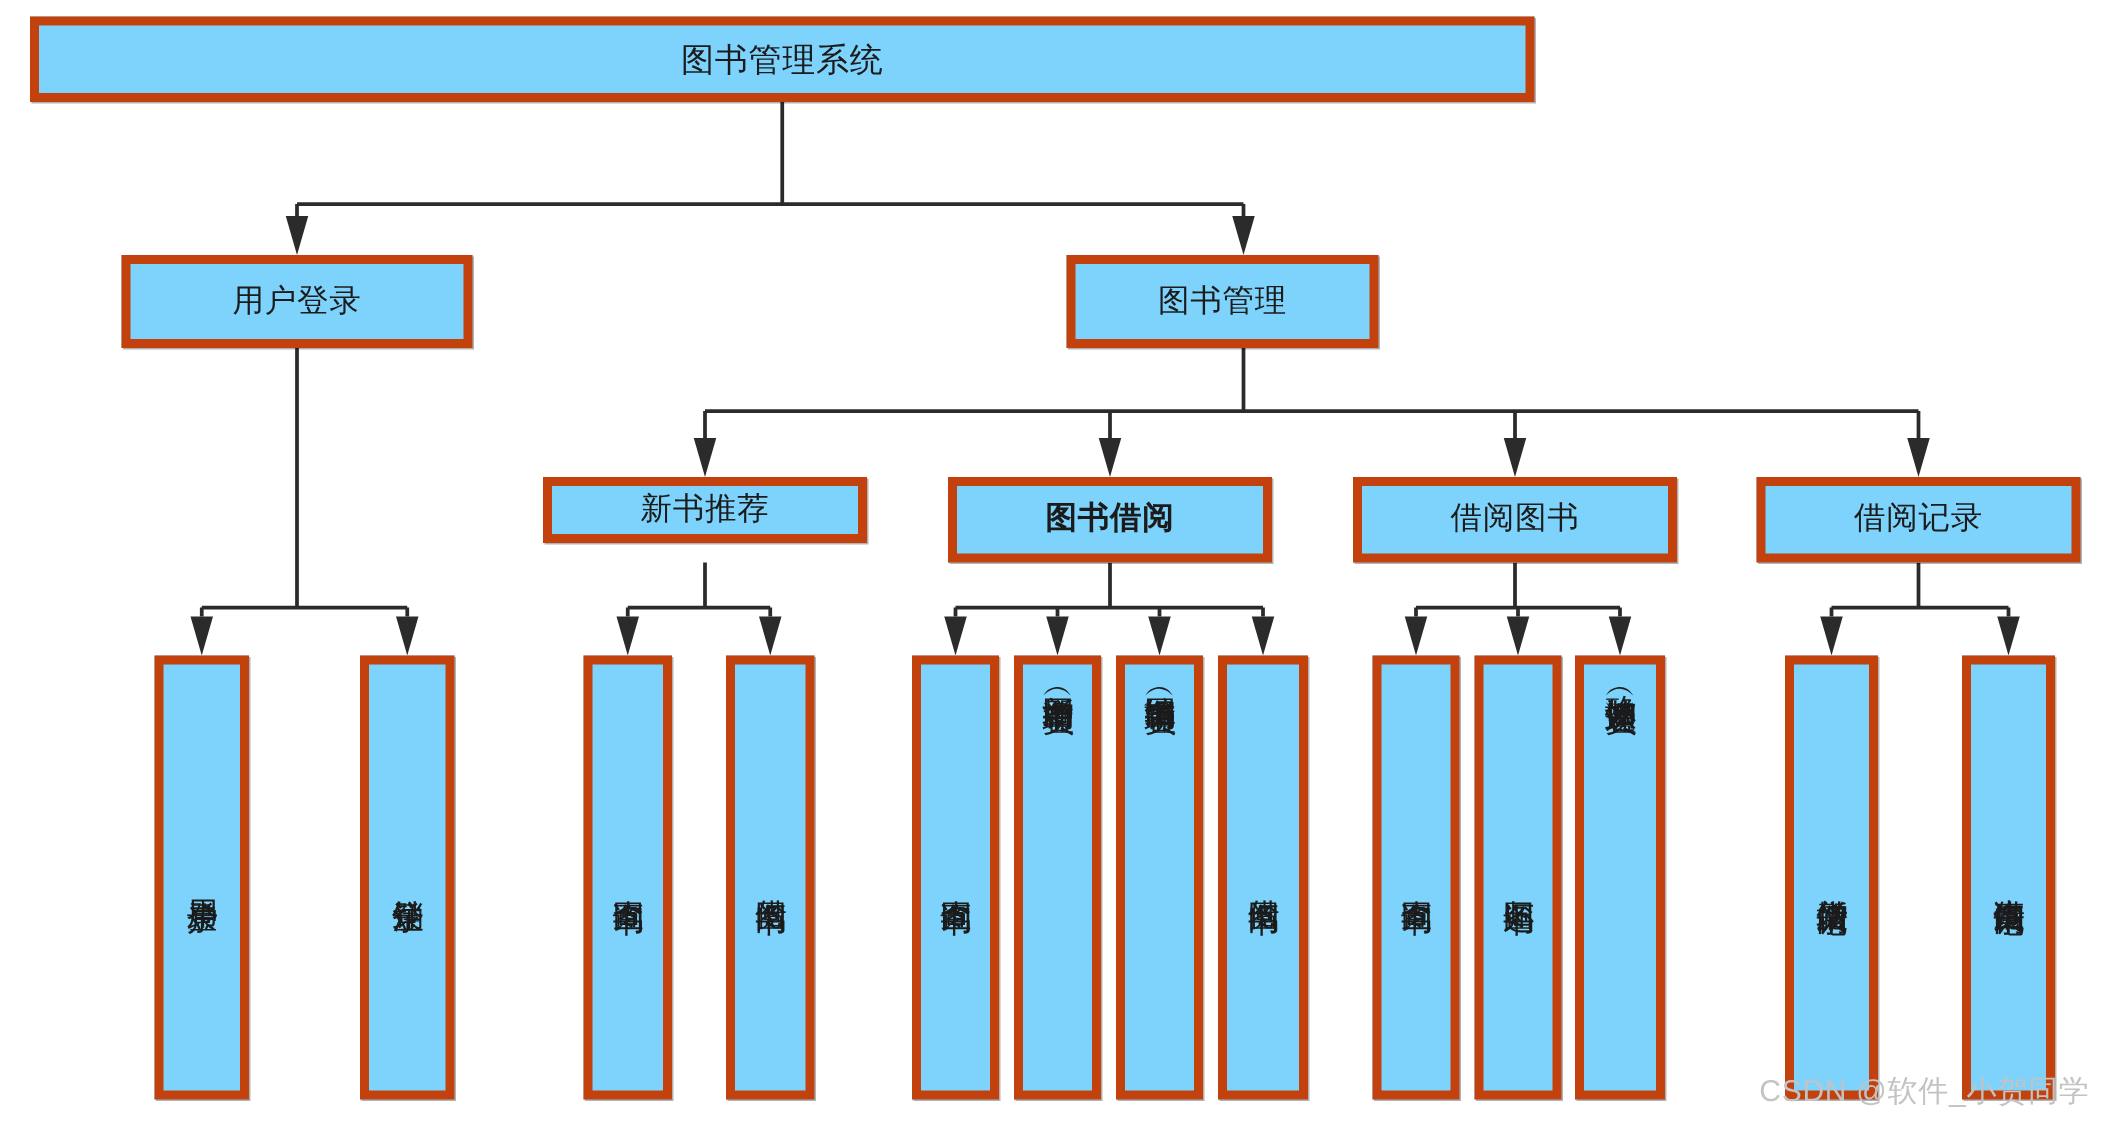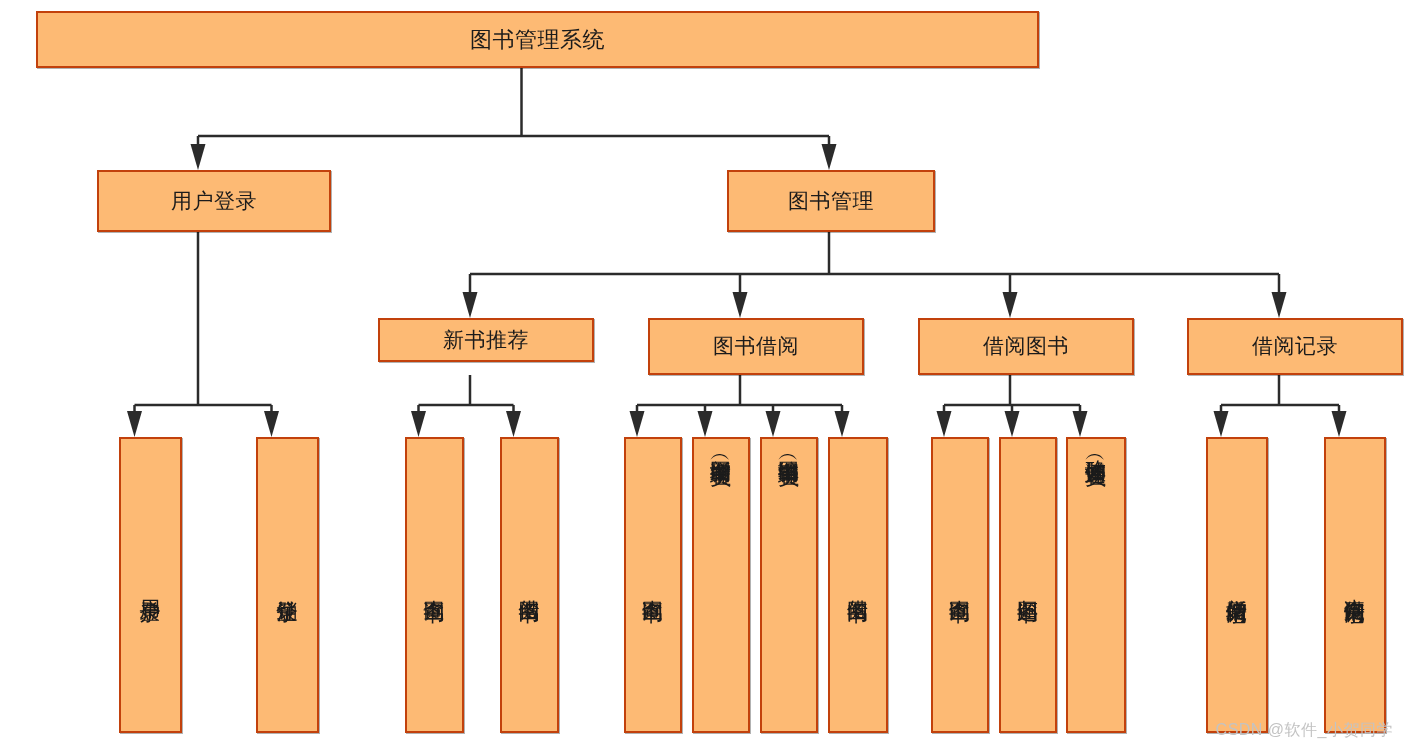--- a/index.html
+++ b/index.html
@@ -17,27 +17,26 @@
   }
   #diagram-root {
     position: relative;
     width: 1405px;
     height: 747px;
     background: #ffffff;
   }
   .node {
     position: absolute;
     box-sizing: border-box;
-    background: #fdba74;
-    border: 2px solid #c2410c;
+    background: #7dd3fc;
+    border: 6px solid #c2410c;
     display: flex;
     align-items: center;
     justify-content: center;
     box-shadow: 1px 1px 0 rgba(0,0,0,0.30);
-    margin-left: 16px;
   }
   .node .label {
     color: #1b1b1b;
     line-height: 1.18;
     text-align: center;
     white-space: pre;
   }
   .node.horiz .label {
     font-size: 21px;
     letter-spacing: 0.5px;
@@ -67,21 +66,21 @@
     left: 0;
     top: 0;
     width: 1405px;
     height: 747px;
     pointer-events: none;
   }
   #watermark {
     position: absolute;
     right: 12px;
     bottom: 6px;
-    font-size: 16px;
+    font-size: 20px;
     color: #c3c3c3;
     letter-spacing: 0.5px;
     white-space: nowrap;
     user-select: none;
   }
 </style>
 </head>
 <body>
 
 <div id="diagram-root">
@@ -147,21 +146,21 @@
       </div>
       <div class="node horiz" style="left: 81px; top: 170px; width: 234px; height: 62px;">
         <span class="label">用户登录</span>
       </div>
       <div class="node horiz" style="left: 711px; top: 170px; width: 208px; height: 62px;">
         <span class="label">图书管理</span>
       </div>
       <div class="node horiz" style="left: 362px; top: 318px; width: 216px; height: 44px;">
         <span class="label">新书推荐</span>
       </div>
-      <div class="node horiz" style="left: 632px; top: 318px; width: 216px; height: 57px;">
+      <div class="node horiz" style="left: 632px; top: 318px; width: 216px; height: 57px; font-weight: bold;">
         <span class="label">图书借阅</span>
       </div>
       <div class="node horiz" style="left: 902px; top: 318px; width: 216px; height: 57px;">
         <span class="label">借阅图书</span>
       </div>
       <div class="node horiz" style="left: 1171px; top: 318px; width: 216px; height: 57px;">
         <span class="label">借阅记录</span>
       </div>
       <div class="node vert centered" style="left: 103px; top: 437px; width: 63px; height: 296px;">
         <span class="label">用户登录</span>

